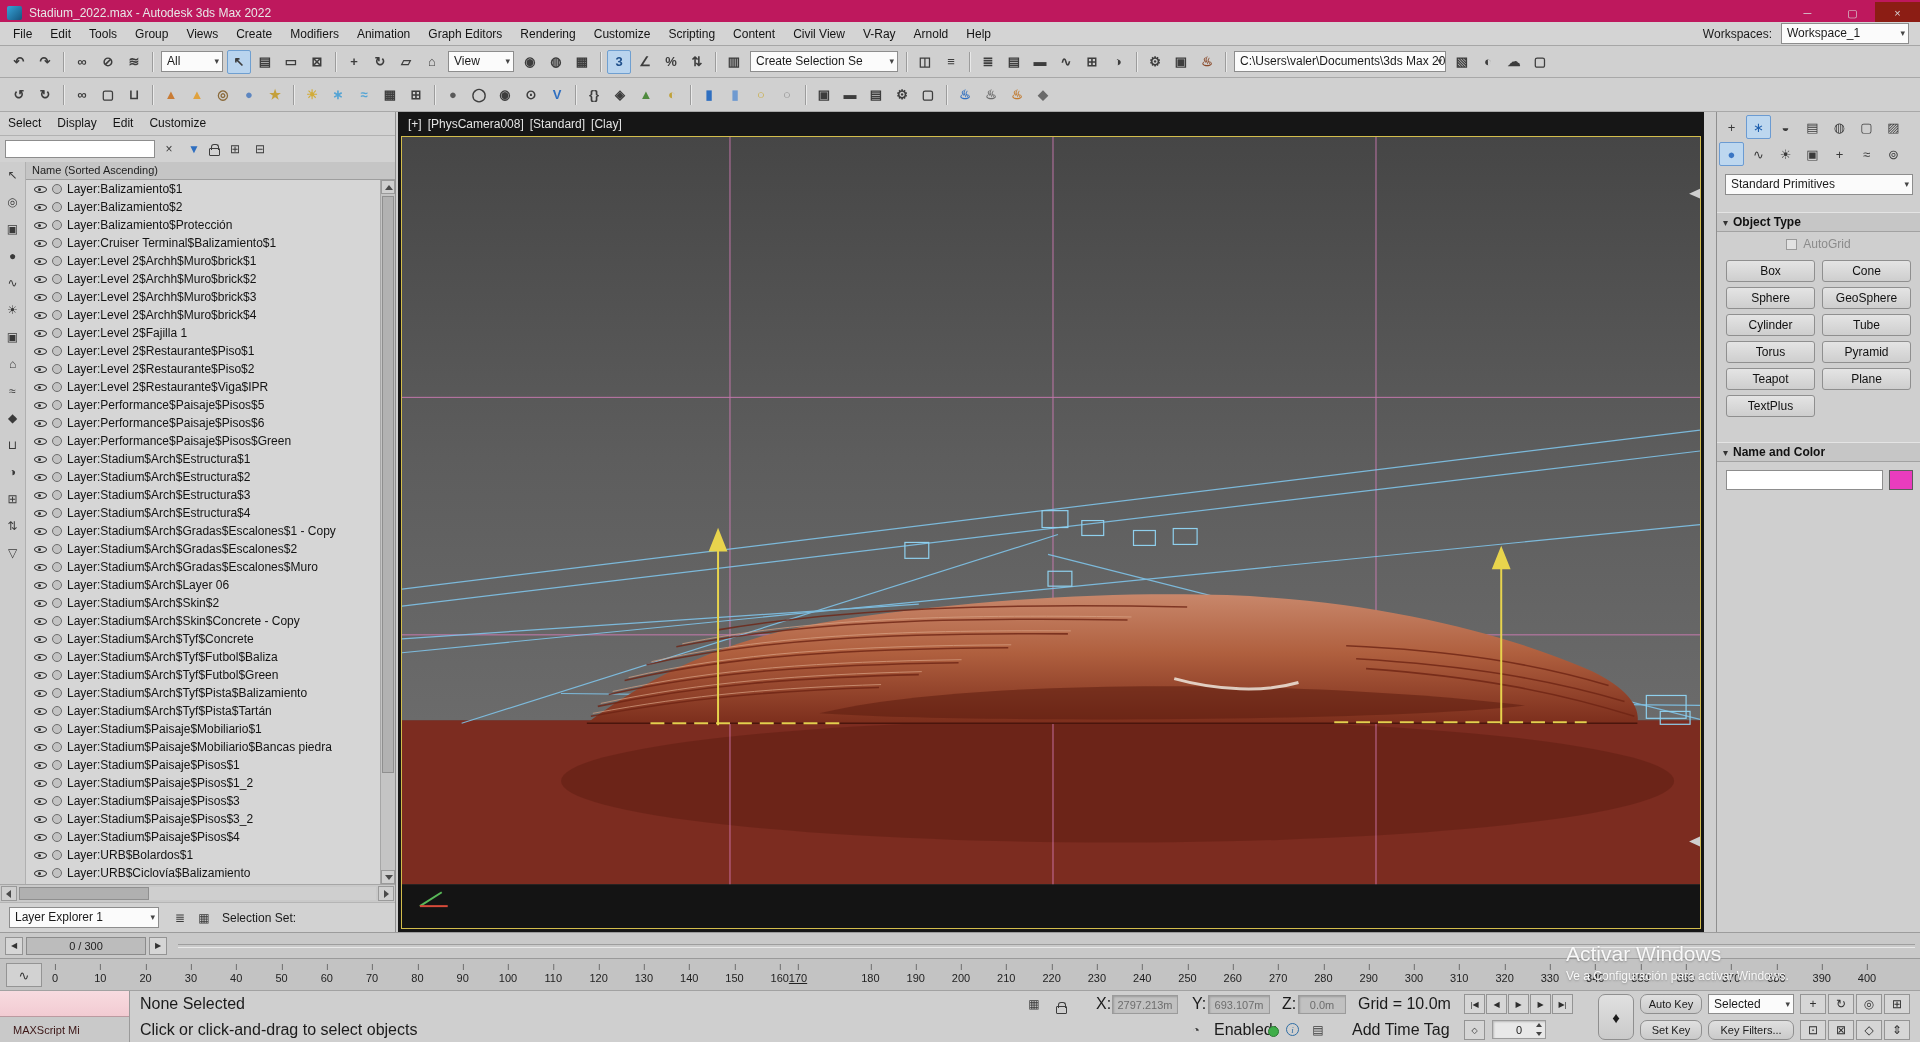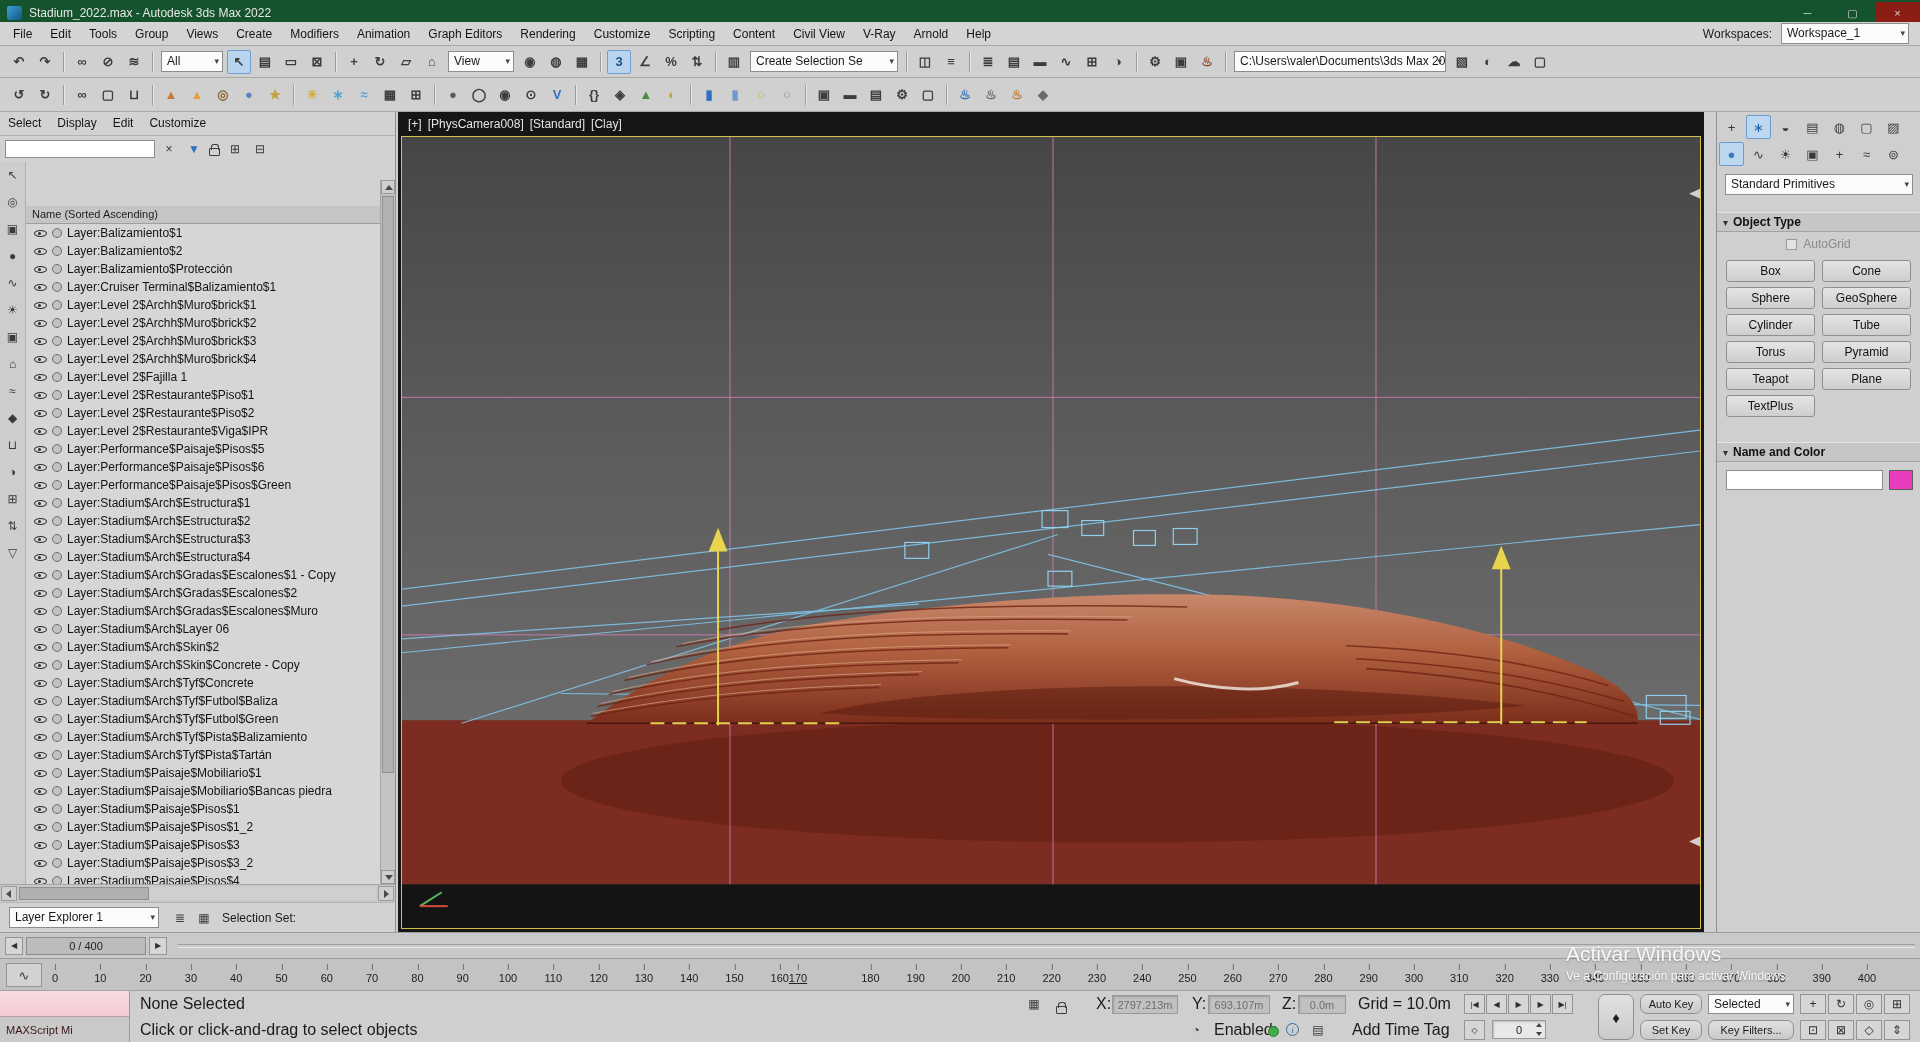--- a/index.html
+++ b/index.html
@@ -1,21 +1,21 @@
 <!DOCTYPE html>
 <html><head>
 <meta charset="utf-8">
 <style>
 *{margin:0;padding:0;box-sizing:border-box;}
 html,body{width:1920px;height:1042px;overflow:hidden;background:#cfcfcf;}
 body{font-family:"Liberation Sans",sans-serif;font-size:12px;color:#1a1a1a;}
 .app{position:relative;width:1920px;height:1042px;background:#cfcfcf;overflow:hidden;}
 
 
-.titlebar{position:absolute;left:0;top:0;width:100%;height:26px;background:#14532d;color:#e8e8e8;display:flex;align-items:center;font-size:12px;}
+.titlebar{position:absolute;left:0;top:0;width:100%;height:26px;background:#be185d;color:#e8e8e8;display:flex;align-items:center;font-size:12px;}
 .app-icon{width:15px;height:14px;margin:0 7px;background:linear-gradient(135deg,#36a3d9,#15557e);border-radius:2px;flex:none;}
 .win-btns{margin-left:auto;display:flex;height:22px;}
 .win-btn{width:45px;height:22px;display:flex;align-items:center;justify-content:center;color:#d8d8d8;font-size:11px;}
 .win-btn.close{background:#8c1d14;}
 
 
 .menubar{position:absolute;top:22px;left:0;width:100%;height:24px;background:#d4d4d4;border-bottom:1px solid #a6a6a6;display:flex;align-items:center;padding-left:4px;}
 .mb-items{display:flex;align-items:center;}
 .menu-item{padding:16px 9px;line-height:22px;white-space:nowrap;color:#141414;}
 .workspaces{margin-left:auto;display:flex;align-items:center;gap:6px;margin-right:8px;}
@@ -41,21 +41,21 @@
 .exp-menu .menu-item{padding:0 8px;}
 .exp-search{height:26px;display:flex;align-items:center;padding:0 5px;gap:4px;}
 .search-input{width:150px;height:18px;border:1px solid #8d8d8d;background:#ffffff;padding:0 4px;font:inherit;font-size:12px;}
 .search-tools{display:flex;align-items:center;gap:5px;}
 .mini-icon{width:20px;height:18px;display:inline-flex;align-items:center;justify-content:center;font-size:12px;color:#3a3a3a;flex:none;}
 .lock{width:11px;height:8px;border:1px solid #3d3d3d;border-radius:1px;position:relative;margin-top:5px;flex:none;}
 .lock::before{content:"";position:absolute;top:-5px;left:1px;width:6px;height:5px;border:1px solid #3d3d3d;border-bottom:none;border-radius:3px 3px 0 0;}
 .exp-body{position:absolute;top:50px;bottom:48px;left:0;right:0;display:flex;}
 .exp-strip{width:26px;border-right:1px solid #b0b0b0;display:flex;flex-direction:column;align-items:center;padding-top:4px;gap:9px;background:#cdcdcd;}
 .exp-listwrap{flex:1;position:relative;overflow:hidden;display:flex;flex-direction:column;}
-.list-header{height:18px;background:#c5c5c5;border-bottom:1px solid #9e9e9e;font-size:11px;line-height:17px;padding-left:6px;color:#1e1e1e;margin-top:44px;}
+.list-header{height:18px;background:#c5c5c5;border-bottom:1px solid #9e9e9e;font-size:11px;line-height:17px;padding-left:6px;color:#1e1e1e;}
 .layer-list{flex:1;overflow:hidden;background:#d6d6d6;padding-right:15px;}
 .layer-row{height:18px;display:flex;align-items:center;gap:5px;padding-left:8px;}
 .eye{width:13px;height:12px;position:relative;flex:none;}
 .eye::before{content:"";position:absolute;left:0;top:3px;width:11px;height:5px;border:1px solid #2e2e2e;border-radius:50%;}
 .eye::after{content:"";position:absolute;left:4px;top:4.5px;width:3px;height:3px;background:#2e2e2e;border-radius:50%;}
 .fdot{width:10px;height:10px;border:1px solid #6b6b6b;border-radius:50%;background:#c2c2c2;flex:none;}
 .lname{white-space:nowrap;font-size:12px;color:#131313;}
 .vscroll{position:absolute;right:0;top:18px;bottom:0;width:15px;background:#c4c4c4;border-left:1px solid #a6a6a6;}
 .vs-up,.vs-down{position:absolute;left:0;width:14px;height:14px;background:#cfcfcf;border:1px solid #9a9a9a;}
 .vs-up{top:0;} .vs-down{bottom:0;}
@@ -103,21 +103,21 @@
 .ruler{position:absolute;top:958px;left:0;width:1920px;height:32px;background:#c3c3c3;border-top:1px solid #9a9a9a;}
 .mini-curve-btn{position:absolute;left:6px;top:4px;width:36px;height:24px;border:1px solid #949494;background:#d2d2d2;display:flex;align-items:center;justify-content:center;font-size:13px;color:#333;}
 .ticks{position:absolute;inset:0;}
 .tick{position:absolute;top:13px;transform:translateX(-50%);font-size:11px;color:#222;}
 .tick::before{content:"";position:absolute;top:-8px;left:50%;width:1px;height:6px;background:#6e6e6e;}
 
 
 .statusbar{position:absolute;top:990px;left:0;width:1920px;height:52px;background:#cfcfcf;border-top:1px solid #a2a2a2;}
 .listener{position:absolute;left:0;top:0;width:130px;height:52px;border-right:1px solid #9a9a9a;}
 .pinkline{height:26px;background:linear-gradient(#f8dbe0,#f2cbd2);border-bottom:1px solid #bb9aa0;}
-.lst-label{height:25px;display:flex;align-items:center;padding-left:6px;font-size:11px;color:#3c1616;background:#c9c9c9;}
+.lst-label{height:25px;display:flex;align-items:center;padding-left:13px;font-size:11px;color:#3c1616;background:#c9c9c9;}
 .sb-text{position:absolute;font-size:16px;color:#1b1b1b;line-height:22px;white-space:nowrap;}
 .sb-field{position:absolute;height:19px;background:#c1c1c1;border:1px solid #9b9b9b;box-shadow:inset 1px 1px 2px rgba(0,0,0,.2);font-size:11px;color:#6d6d6d;display:flex;align-items:center;justify-content:center;}
 .sb-btn{position:absolute;height:20px;background:linear-gradient(#e0e0e0,#cacaca);border:1px solid #8f8f8f;border-radius:7px;display:flex;align-items:center;justify-content:center;font-size:11px;color:#1c1c1c;}
 .pb-btn{position:absolute;width:21px;height:20px;background:#d6d6d6;border:1px solid #949494;font-size:8px;display:flex;align-items:center;justify-content:center;color:#2e2e2e;}
 .pb-btn.nav{width:26px;font-size:12px;}
 .abs-dd{position:absolute;margin:0;height:20px;line-height:18px;}
 .green-dot{position:absolute;width:11px;height:11px;border-radius:50%;background:#3fae49;border:1px solid #2c7a33;}
 .info-circle{position:absolute;width:13px;height:13px;border-radius:50%;border:1px solid #2e6da4;color:#2e6da4;font-size:9px;font-style:italic;display:flex;align-items:center;justify-content:center;font-family:"Liberation Serif",serif;}
 .spin{position:absolute;right:1px;top:2px;bottom:2px;width:10px;display:flex;flex-direction:column;justify-content:space-between;align-items:center;}
 .spin i{display:block;width:0;height:0;border-left:3px solid transparent;border-right:3px solid transparent;}
@@ -669,21 +669,21 @@
       </div>
       <div class="namecolor">
         <input class="name-input" style="">
         <div class="color-swatch" style="background: rgb(233, 60, 190);"></div>
       </div>
     </div>
   </div>
 
   <div class="trackrow">
     <div class="ts-btn">◀</div>
-    <div class="ts-handle">0 / 400</div>
+    <div class="ts-handle">0 / 300</div>
     <div class="ts-btn">▶</div>
     <div class="ts-track"></div>
   </div>
 
   <div class="ruler">
     <div class="mini-curve-btn">∿</div>
     <div class="ticks">
         <div class="tick" style="left: 55px;">0</div>
         <div class="tick" style="left: 100.3px;">10</div>
         <div class="tick" style="left: 145.6px;">20</div>

